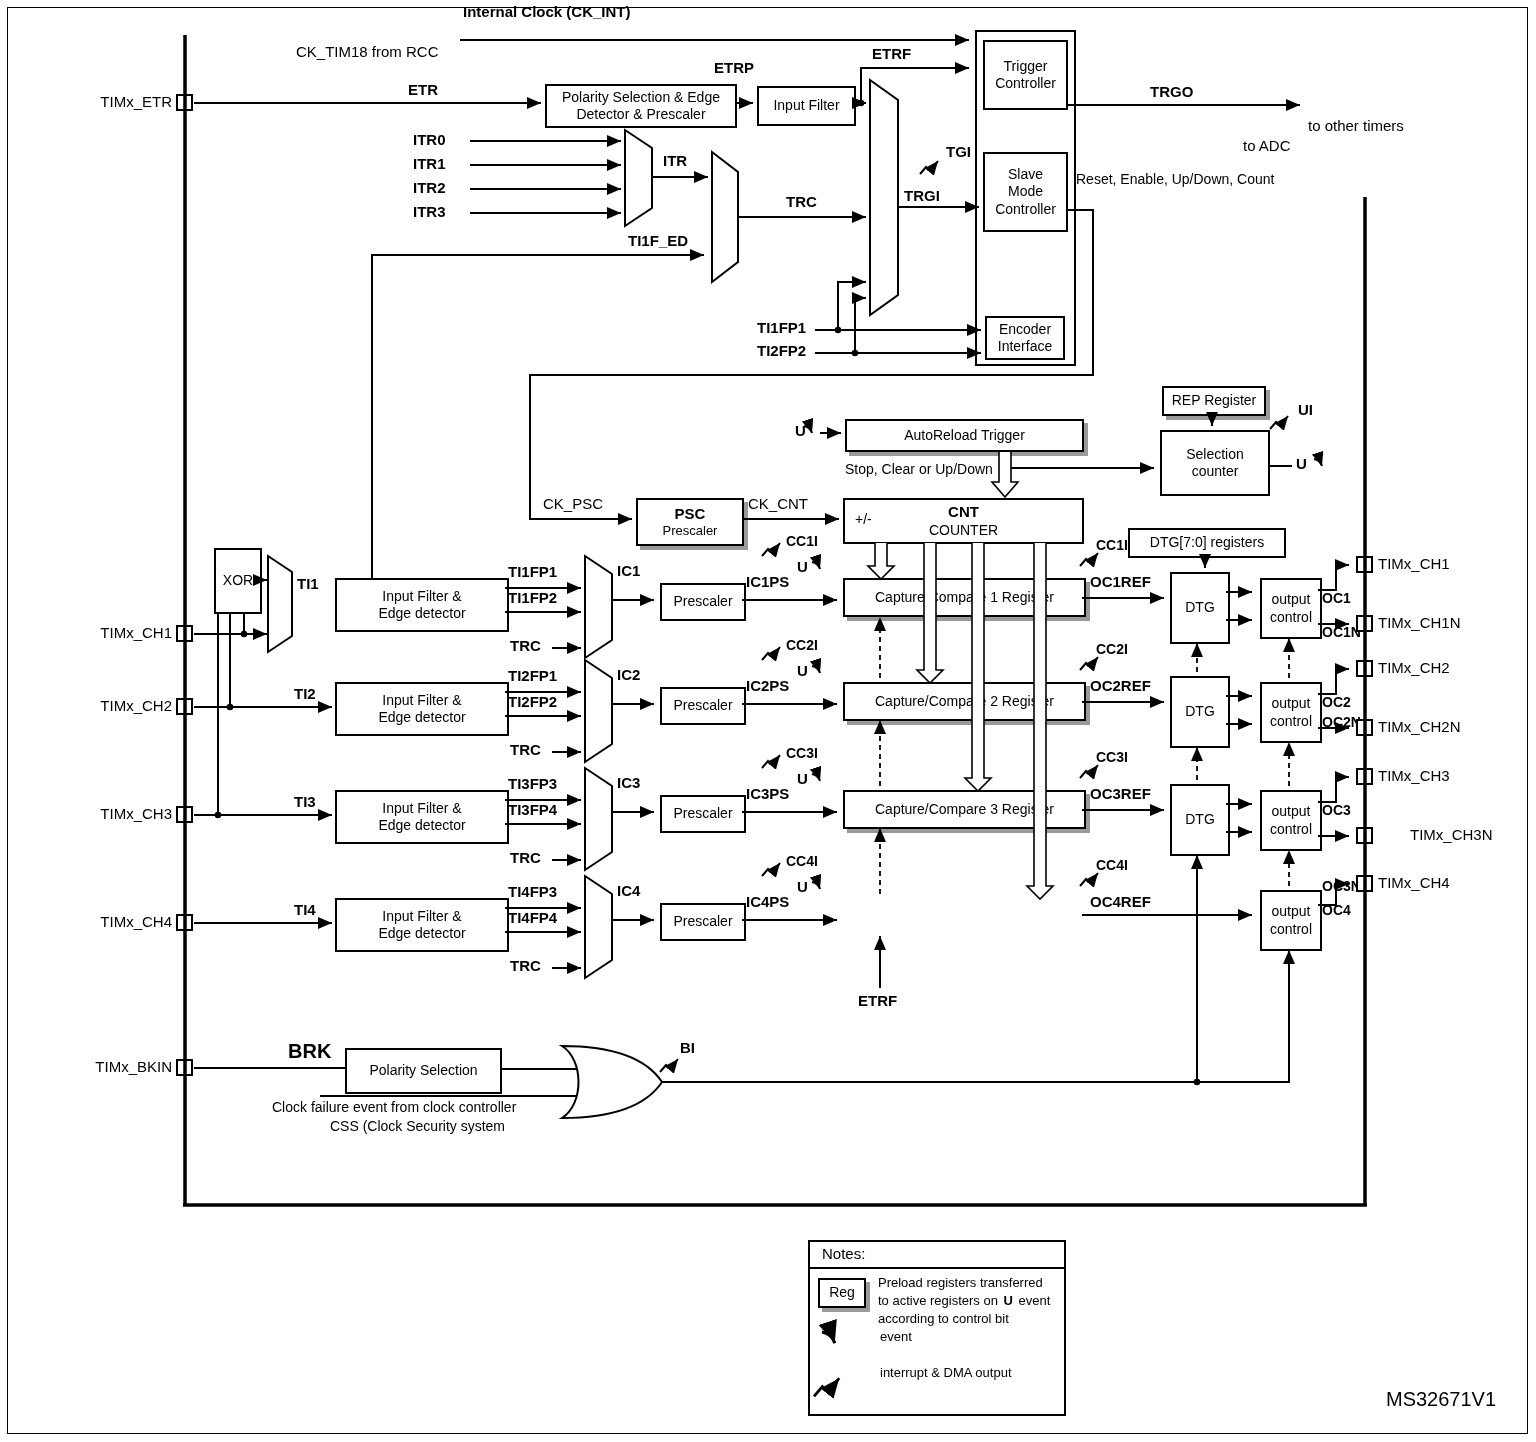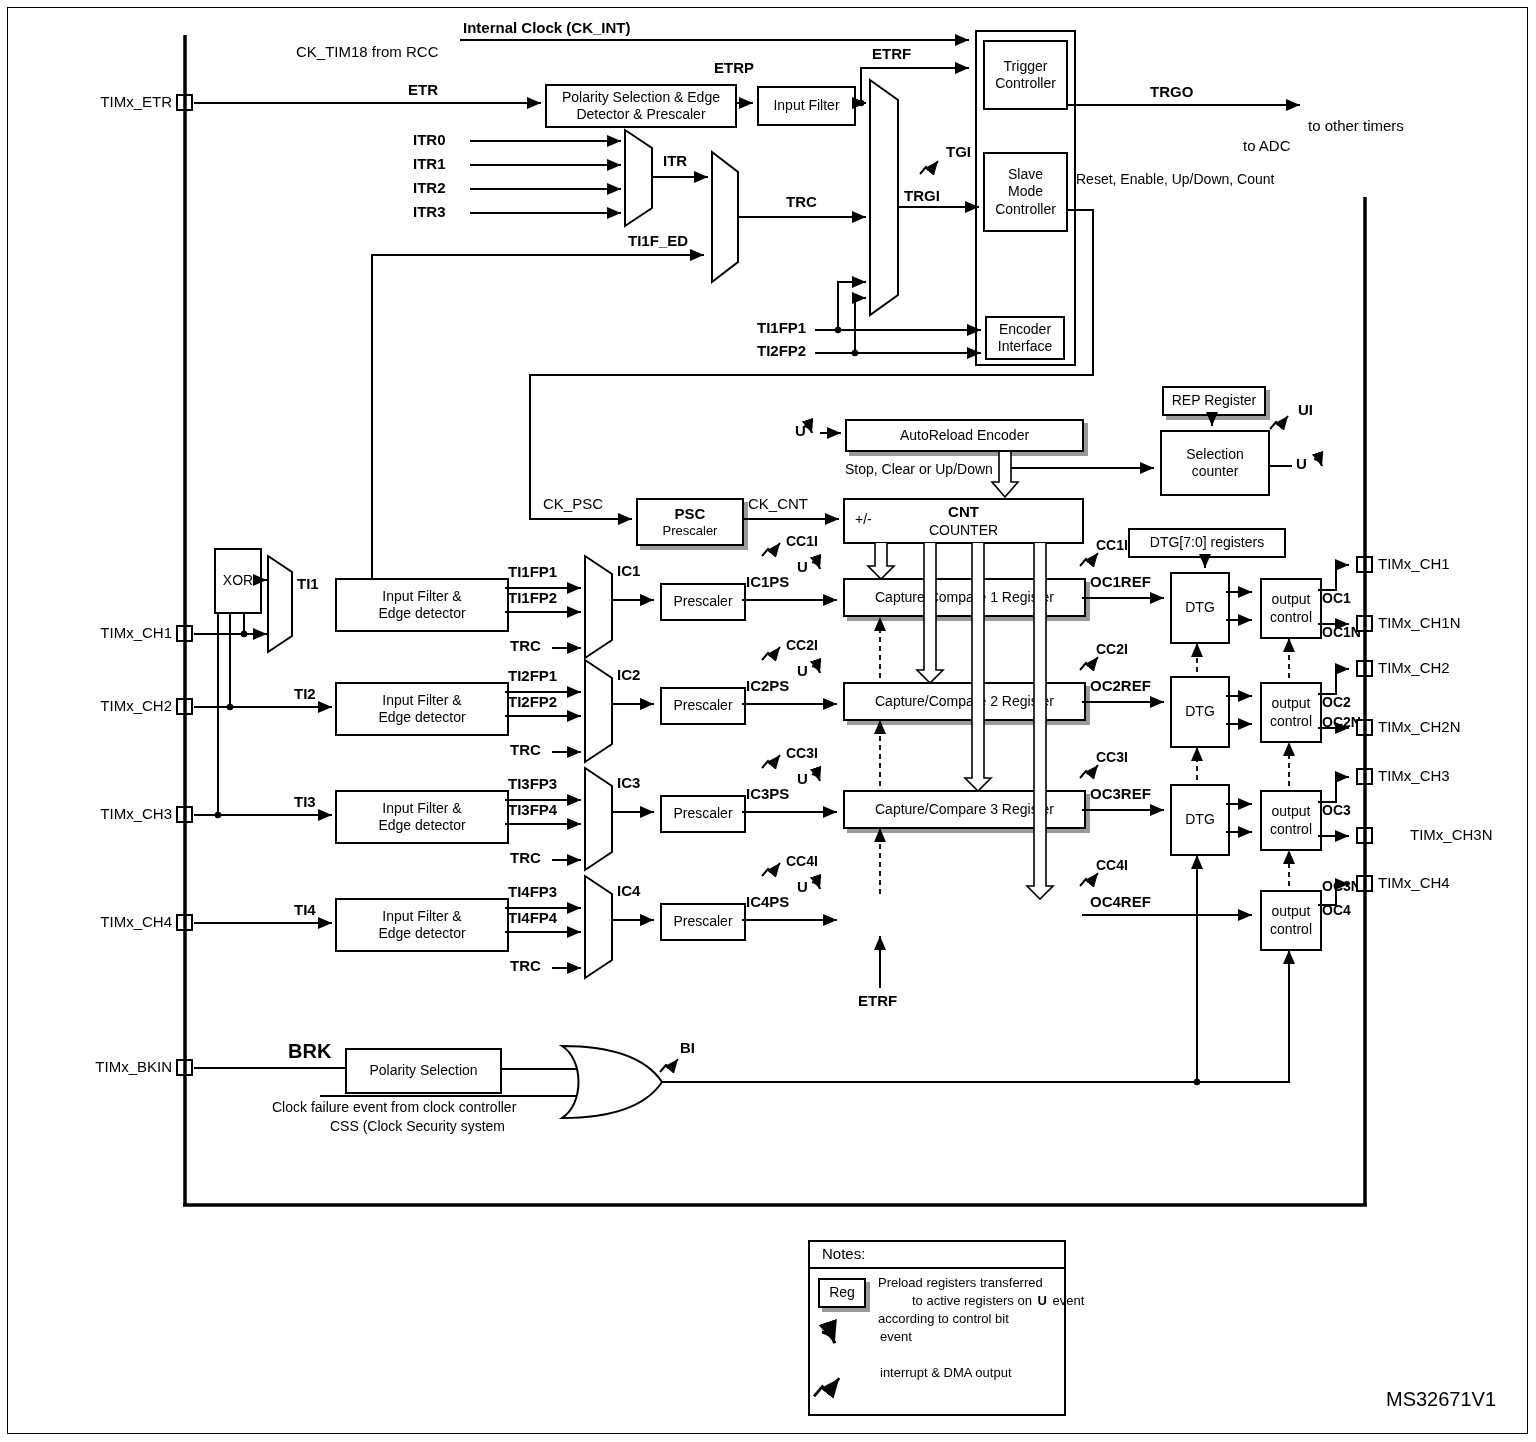--- a/index.html
+++ b/index.html
@@ -20,21 +20,21 @@
   .wd{stroke:#000;stroke-width:1.8;fill:none;stroke-dasharray:5 4}
   .hw{fill:#fff;stroke:#000;stroke-width:1.6}
   .mx{fill:#fff;stroke:#000;stroke-width:2}
 </style>
 </head>
 <body>
 
 <div id="stage">
   <div class="pageborder"></div>
 
-  <span class="lbl b s15" style="left:463px;top:20px">Internal Clock (CK_INT)</span>
+  <span class="lbl b s15" style="left:463px;top:4px">Internal Clock (CK_INT)</span>
   <span class="lbl s15" style="left:296px;top:44px">CK_TIM18 from RCC</span>
 
   <span class="lbl s15 ra" style="left:60px;top:94px;width:112px">TIMx_ETR</span>
   <div class="pin" style="left:176px;top:94px"></div>
   <span class="lbl b s15" style="left:408px;top:82px">ETR</span>
 
   <div class="bx s13" style="left:545px;top:84px;width:188px;height:40px">
     <span>Polarity Selection &amp; Edge</span>
     <span>Detector &amp; Prescaler</span>
   </div>
@@ -82,21 +82,21 @@
   </div>
   <div class="bx" style="left:1160px;top:430px;width:106px;height:62px">
     <span>Selection</span>
     <span>counter</span>
   </div>
   <span class="lbl b s15" style="left:1298px;top:402px">UI</span>
   <span class="lbl b s15" style="left:1296px;top:456px">U</span>
 
   <span class="lbl b s15" style="left:795px;top:423px">U</span>
   <div class="bx sh" style="left:845px;top:419px;width:235px;height:29px">
-    <span>AutoReload Encoder</span>
+    <span>AutoReload Trigger</span>
   </div>
   <span class="lbl" style="left:845px;top:462px">Stop, Clear or Up/Down</span>
 
   <span class="lbl s15" style="left:543px;top:496px">CK_PSC</span>
   <div class="bx sh" style="left:636px;top:498px;width:104px;height:44px">
     <span class="b s15">PSC</span>
     <span class="s13">Prescaler</span>
   </div>
   <span class="lbl s15" style="left:748px;top:496px">CK_CNT</span>
   <div class="bx" style="left:843px;top:498px;width:237px;height:42px">
@@ -257,21 +257,21 @@
   <span class="lbl b s15" style="left:680px;top:1040px">BI</span>
   <span class="lbl" style="left:272px;top:1100px">Clock failure event from clock controller</span>
   <span class="lbl" style="left:330px;top:1119px">CSS (Clock Security system</span>
 
   <div class="bx" style="left:808px;top:1240px;width:254px;height:172px;justify-content:flex-start;align-items:flex-start"></div>
   <span class="lbl s15" style="left:822px;top:1246px">Notes:</span>
   <div class="bx sh" style="left:818px;top:1278px;width:44px;height:26px">
     <span>Reg</span>
   </div>
   <span class="lbl s13" style="left:878px;top:1276px">Preload registers transferred</span>
-  <span class="lbl s13" style="left:912px;top:1294px">
+  <span class="lbl s13" style="left:878px;top:1294px">
     <span>to active registers on</span>
     <span class="b" style="margin:0 2px">U</span>
     <span>event</span>
   </span>
   <span class="lbl s13" style="left:878px;top:1312px">according to control bit</span>
   <span class="lbl s13" style="left:880px;top:1330px">event</span>
   <span class="lbl s13" style="left:880px;top:1366px">interrupt &amp; DMA output</span>
 
   <span class="lbl s16" style="left:1386px;top:1388px">MS32671V1</span>
 

